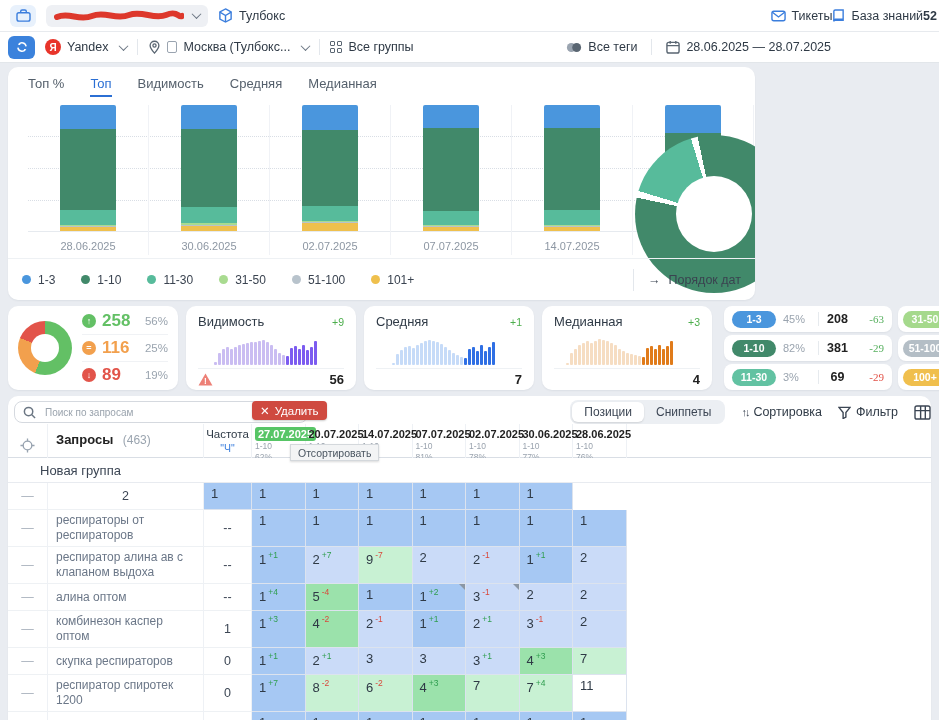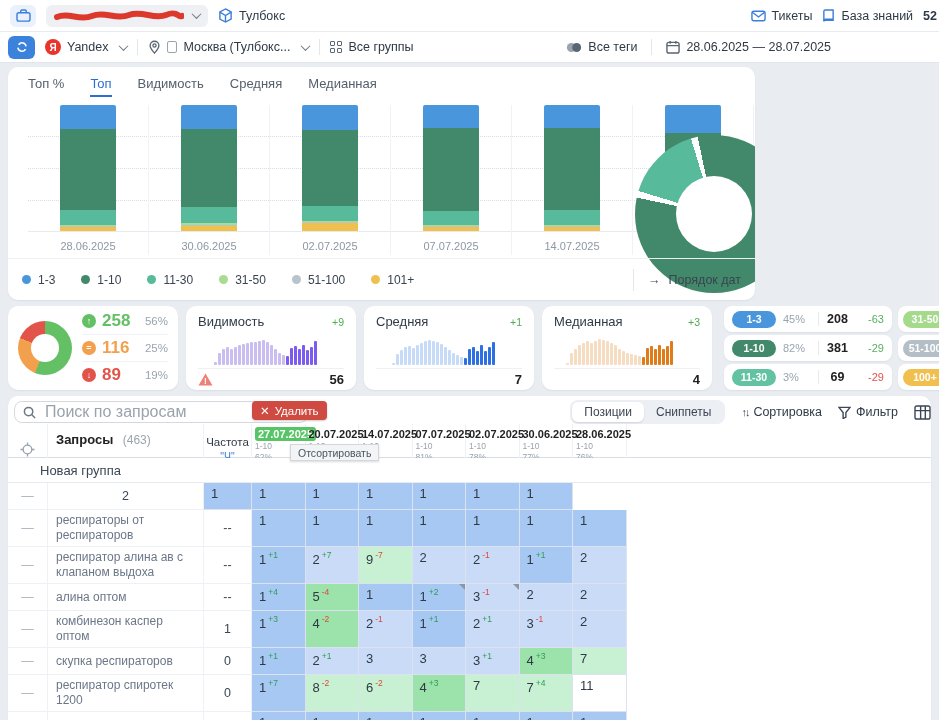--- a/index.html
+++ b/index.html
@@ -7,21 +7,21 @@
   .app{position:relative;width:939px;height:720px;background:#e9ecf1;overflow:hidden;
        font-family:"Liberation Sans","DejaVu Sans",sans-serif;color:#333;font-size:12.5px;}
   
   .topbar{position:absolute;left:0;top:0;width:939px;height:32px;background:#fff;border-bottom:1px solid #e7eaee;
           display:flex;align-items:center;padding:0 10px;gap:10px;}
   .case-btn{width:26px;height:22px;background:#e8f1fc;border-radius:6px;display:flex;align-items:center;justify-content:center;}
   .proj{height:22px;background:#eef0f4;border-radius:6px;display:flex;align-items:center;padding:0 8px;width:162px;}
   .scribble{flex:1;height:16px;}
   .chev{width:7px;height:7px;border-right:1.6px solid #6b7683;border-bottom:1.6px solid #6b7683;transform:rotate(45deg) translate(-1px,-1px);margin-left:6px;flex:none;}
   .tb-item{display:flex;align-items:center;gap:6px;color:#2f3a46;}
-  .topbar .right{margin-left:auto;display:flex;align-items:center;gap:10px;}
+  .topbar .right{margin-left:auto;display:flex;align-items:center;gap:0;}
   .balance{font-weight:bold;color:#2f3a46;margin-right:-8px;}
   
   .filterbar{position:absolute;left:0;top:32px;width:939px;height:31px;background:#fff;border-bottom:1px solid #e2e6ea;
              display:flex;align-items:center;padding:0 8px;gap:10px;}
   .refresh{width:27px;height:23px;background:#3b82dc;border-radius:6px;display:flex;align-items:center;justify-content:center;}
   .vsep{width:1px;height:16px;background:#e3e7ec;}
   .ya{width:16px;height:16px;border-radius:50%;background:#e8342a;color:#fff;font-weight:bold;font-size:10px;display:flex;align-items:center;justify-content:center;}
   .fb-item{display:flex;align-items:center;gap:6px;color:#2f3a46;}
   .flag{width:10px;height:12px;border:1.4px solid #9aa4b0;border-radius:2px;}
   .filterbar .right{margin-left:auto;display:flex;align-items:center;gap:14px;padding-right:100px;}
@@ -72,43 +72,43 @@
   .spark i{width:3px;border-radius:1px;display:block;}
   .mfoot{border-top:1px solid #eef1f4;margin-top:3px;padding-top:3px;display:flex;align-items:center;min-height:18px;}
   .mvalue{margin-left:auto;font-weight:bold;font-size:13px;color:#222;}
   .warn{width:15px;height:13px;}
   .stats-col{position:absolute;left:724px;top:306px;width:168px;display:flex;flex-direction:column;gap:3px;}
   .srow{height:26px;background:#fff;border-radius:8px;box-shadow:0 1px 2px rgba(20,30,50,.06);display:flex;align-items:center;padding:0 8px;gap:7px;}
   .pill{width:44px;height:17px;border-radius:9px;color:#fff;font-size:10.5px;font-weight:bold;display:flex;align-items:center;justify-content:center;flex:none;}
   .spct{color:#9aa4af;font-size:11px;width:28px;}
   .ssep{width:1px;height:14px;background:#e6eaee;}
   .scount{font-weight:bold;font-size:12.5px;color:#222;flex:1;text-align:center;}
-  .sdelta{font-size:11px;width:28px;text-align:right;}
+  .sdelta{font-size:11px;width:28px;text-align:right;font-family:Liberation Serif, serif;}
   .sdelta.good{color:#57b05f;}.sdelta.bad{color:#e25248;}
   .cut-col{position:absolute;left:898px;top:306px;width:70px;display:flex;flex-direction:column;gap:3px;}
   .cutrow{height:26px;background:#fff;border-radius:8px;box-shadow:0 1px 2px rgba(20,30,50,.06);display:flex;align-items:center;padding:0 5px;}
   
   .table-card{position:absolute;left:8px;top:396px;width:923px;height:324px;border-radius:10px 10px 0 0;overflow:hidden;}
   .search{position:absolute;left:6px;top:5px;width:294px;height:22px;border:1px solid #d5d9df;border-radius:8px;
           display:flex;align-items:center;padding:0 8px;gap:7px;background:#fff;}
-  .search input{border:none;outline:none;font-size:16px;color:#0369a1;width:100%;font-family:inherit;background:transparent;}
+  .search input{border:none;outline:none;font-size:10px;color:#0369a1;width:100%;font-family:inherit;background:transparent;}
   .search input::placeholder{color:#9aa3ad;}
   .tcontrols{position:absolute;right:0;top:4px;display:flex;align-items:center;gap:16px;}
   .segmented{background:#eceff3;border-radius:8px;padding:2px;display:flex;}
   .segbtn{padding:3px 12px;font-size:12px;color:#3c4654;border-radius:6px;}
   .segbtn.active{background:#fff;box-shadow:0 1px 2px rgba(0,0,0,.12);}
   .tctrl{display:flex;align-items:center;gap:5px;color:#2f3a46;font-size:12.5px;}
   .sorticon{font-size:11px;color:#3c4654;letter-spacing:-2px;}
   .delete-btn{position:absolute;left:244px;top:5px;height:19px;background:#cf4a40;color:#fff;border-radius:4px;
               padding:0 8px;font-size:11.5px;display:flex;align-items:center;gap:5px;z-index:6;box-shadow:0 1px 2px rgba(0,0,0,.2);}
   .tooltip{position:absolute;left:282px;top:48px;height:17px;background:#f3f4f5;border:1px solid #d4d8dc;color:#4a5560;
            font-size:10.5px;display:flex;align-items:center;padding:0 7px;z-index:5;box-shadow:0 1px 2px rgba(0,0,0,.15);}
   .tgrid{display:grid;grid-template-columns:40px 156px 48px repeat(7,53.5px) 1fr;}
   .thead{position:absolute;left:0;right:0;top:28px;height:34px;border-bottom:1px solid #d9dee5;background:#fff;}
-  .hcell{border-right:1px solid #eef1f5;padding-top:12px;}
+  .hcell{border-right:1px solid #eef1f5;padding-top:4px;}
   .hq{padding:8px 0 0 8px;}
   .hq b{font-size:13px;color:#222;} .hq span{color:#9aa4af;font-size:12px;margin-left:6px;}
   .hf{text-align:center;font-size:11.5px;color:#2f3a46;}
   .hf .fsub{color:#3b7edd;font-size:10.5px;margin-top:2px;}
   .hcol{padding:3px 0 0 3px;border-right:1px solid #eef1f5;}
   .hdate{font-size:11px;font-weight:bold;color:#222;white-space:nowrap;}
   .hdate.sel{background:#57c566;color:#fff;border-radius:3px;padding:1px 3px;}
   .hsub{font-size:8.5px;color:#9aa3ae;line-height:1.15;margin-top:1px;}
   .tbody{position:absolute;left:0;right:0;top:62px;bottom:0;overflow:hidden;background:#fff;}
   .group-row{height:25px;display:flex;align-items:center;padding-left:32px;font-size:13px;color:#3c4654;border-bottom:1px solid #e8ebf0;}

